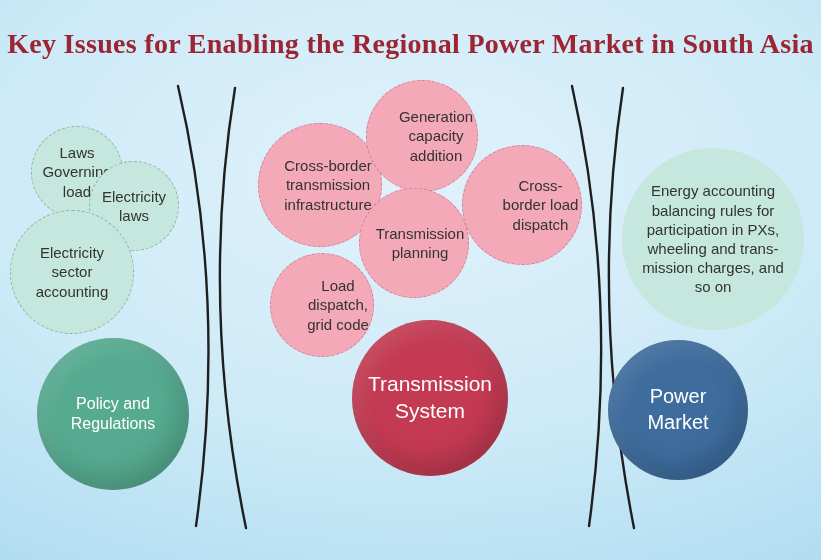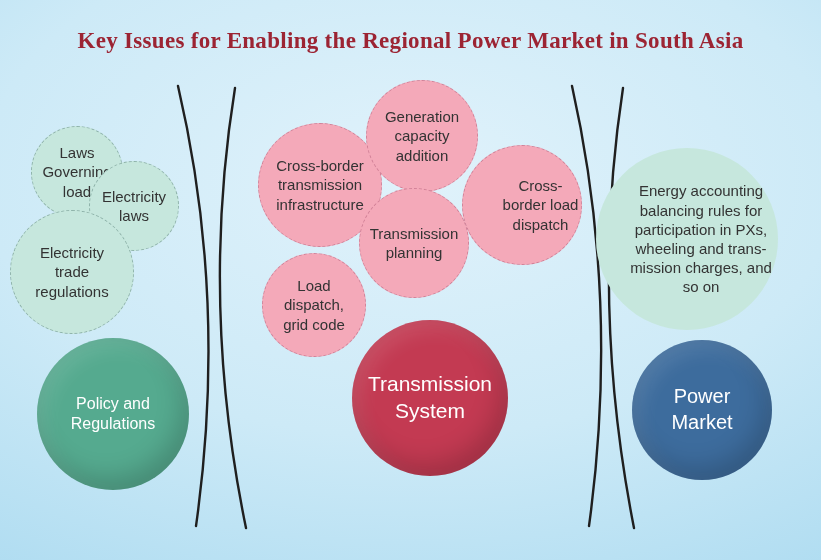--- a/index.html
+++ b/index.html
@@ -15,21 +15,21 @@
     overflow: hidden;
   }
 
   .title {
     position: absolute;
     top: 28px; left: 0;
     width: 100%;
     text-align: center;
     font-family: "Liberation Serif", serif;
     font-weight: 700;
-    font-size: 23px;
+    font-size: 28px;
     letter-spacing: 0.3px;
     color: var(--title, #9c2433);
   }
 
   .dividers { position: absolute; inset: 0; pointer-events: none; }
   .divider {
     fill: none;
     stroke: var(--divider, #1f1f1f);
     stroke-width: 2.4;
     stroke-linecap: round;
@@ -48,20 +48,21 @@
   }
   .bubble span { display: block; }
 
   .teal {
     background: var(--teal-light, #c6e7dd);
     border: 1.6px dashed #8fb3aa;
   }
   .pink {
     background: var(--pink, #f4a9b9);
     border: 1.6px dashed #d2８298;
+    justify-content: flex-end;
   }
   .pink { border: 1.6px dashed #d28298; }
 
   .main {
     border: none;
     color: #fff;
     box-shadow: inset -7px -12px 24px rgba(0,0,0,0.18),
                 inset 7px 9px 20px rgba(255,255,255,0.12);
   }
 
@@ -81,38 +82,37 @@
 
   
   #b-cbti { left: 258px; top: 123px; width: 124px; height: 124px; }
   #b-cbti span { width: 106px; }
   #b-gca  { left: 366px; top: 80px;  width: 112px; height: 112px; }
   #b-gca span  { width: 82px; }
   #b-cbld { left: 462px; top: 145px; width: 120px; height: 120px; }
   #b-cbld span { width: 84px; margin-left: 37px; }
   #b-tp   { left: 359px; top: 188px; width: 110px; height: 110px; }
   #b-tp span   { width: 96px; }
-  #b-ldgc { left: 262px; top: 253px; width: 104px; height: 104px; }
+  #b-ldgc { left: 270px; top: 253px; width: 104px; height: 104px; }
   #b-ldgc span { width: 70px; }
   #m-trans {
     left: 352px; top: 320px; width: 156px; height: 156px;
     background: var(--crimson, #c33a52);
     font-size: 21px;
   }
   #m-trans span { width: 132px; }
 
   
   #b-energy {
-    left: 596px; top: 148px; width: 182px; height: 182px;
+    left: 622px; top: 148px; width: 182px; height: 182px;
     border: none;
-    justify-content: flex-end;
   }
   #b-energy span { width: 154px; }
   #m-power {
-    left: 632px; top: 340px; width: 140px; height: 140px;
+    left: 608px; top: 340px; width: 140px; height: 140px;
     background: var(--blue, #3d6c9d);
     font-size: 20px;
   }
   #m-power span { width: 80px; }
 </style>
 </head>
 <body>
 
 <div class="canvas">
 
@@ -125,21 +125,21 @@
     <path class="divider" d="M 623 88 Q 590 305 634 528"></path>
   </svg>
 
   <div class="bubble teal" id="b-laws">
     <span>Laws Governing load</span>
   </div>
   <div class="bubble teal" id="b-elaws">
     <span>Electricity laws</span>
   </div>
   <div class="bubble teal" id="b-esr">
-    <span>Electricity trade regulations</span>
+    <span>Electricity sector accounting</span>
   </div>
   <div class="bubble main" id="m-policy">
     <span>Policy and Regulations</span>
   </div>
 
   <div class="bubble pink" id="b-cbti">
     <span>Cross-border transmission infrastructure</span>
   </div>
   <div class="bubble pink" id="b-gca">
     <span>Generation capacity addition</span>

